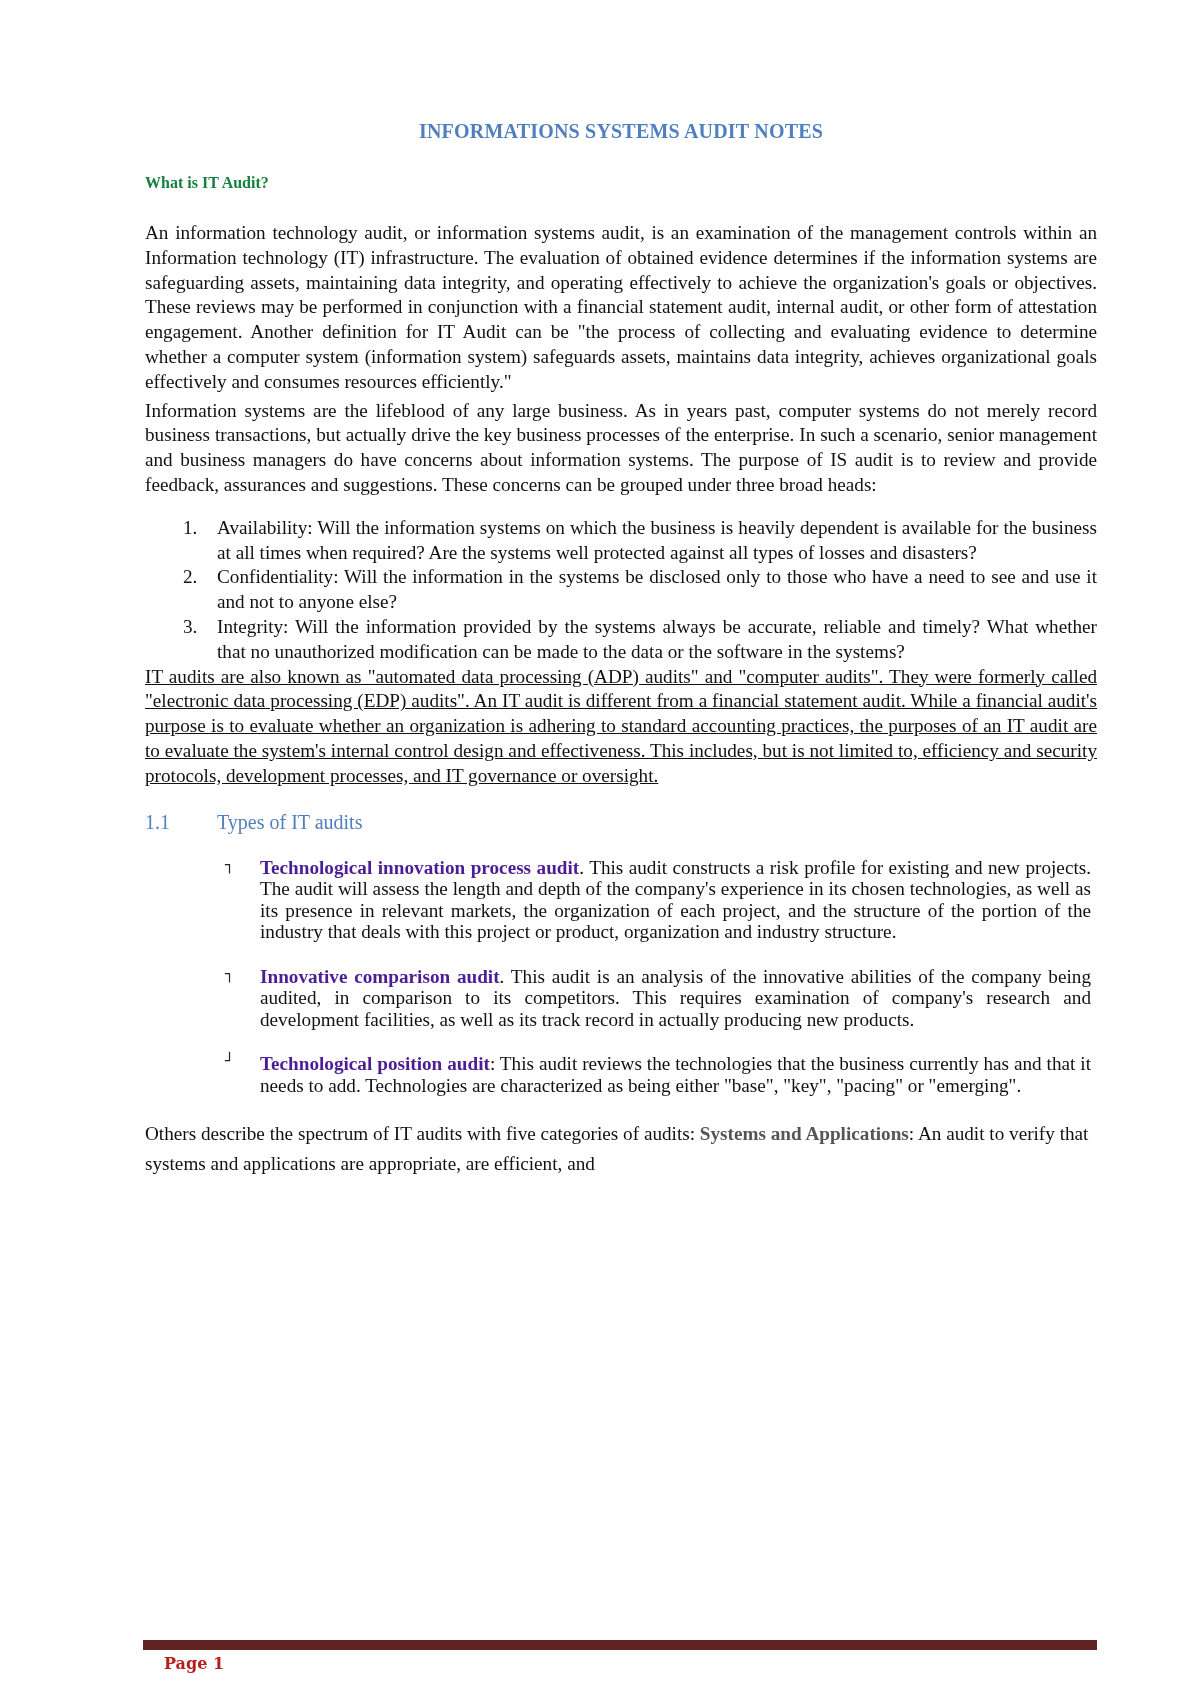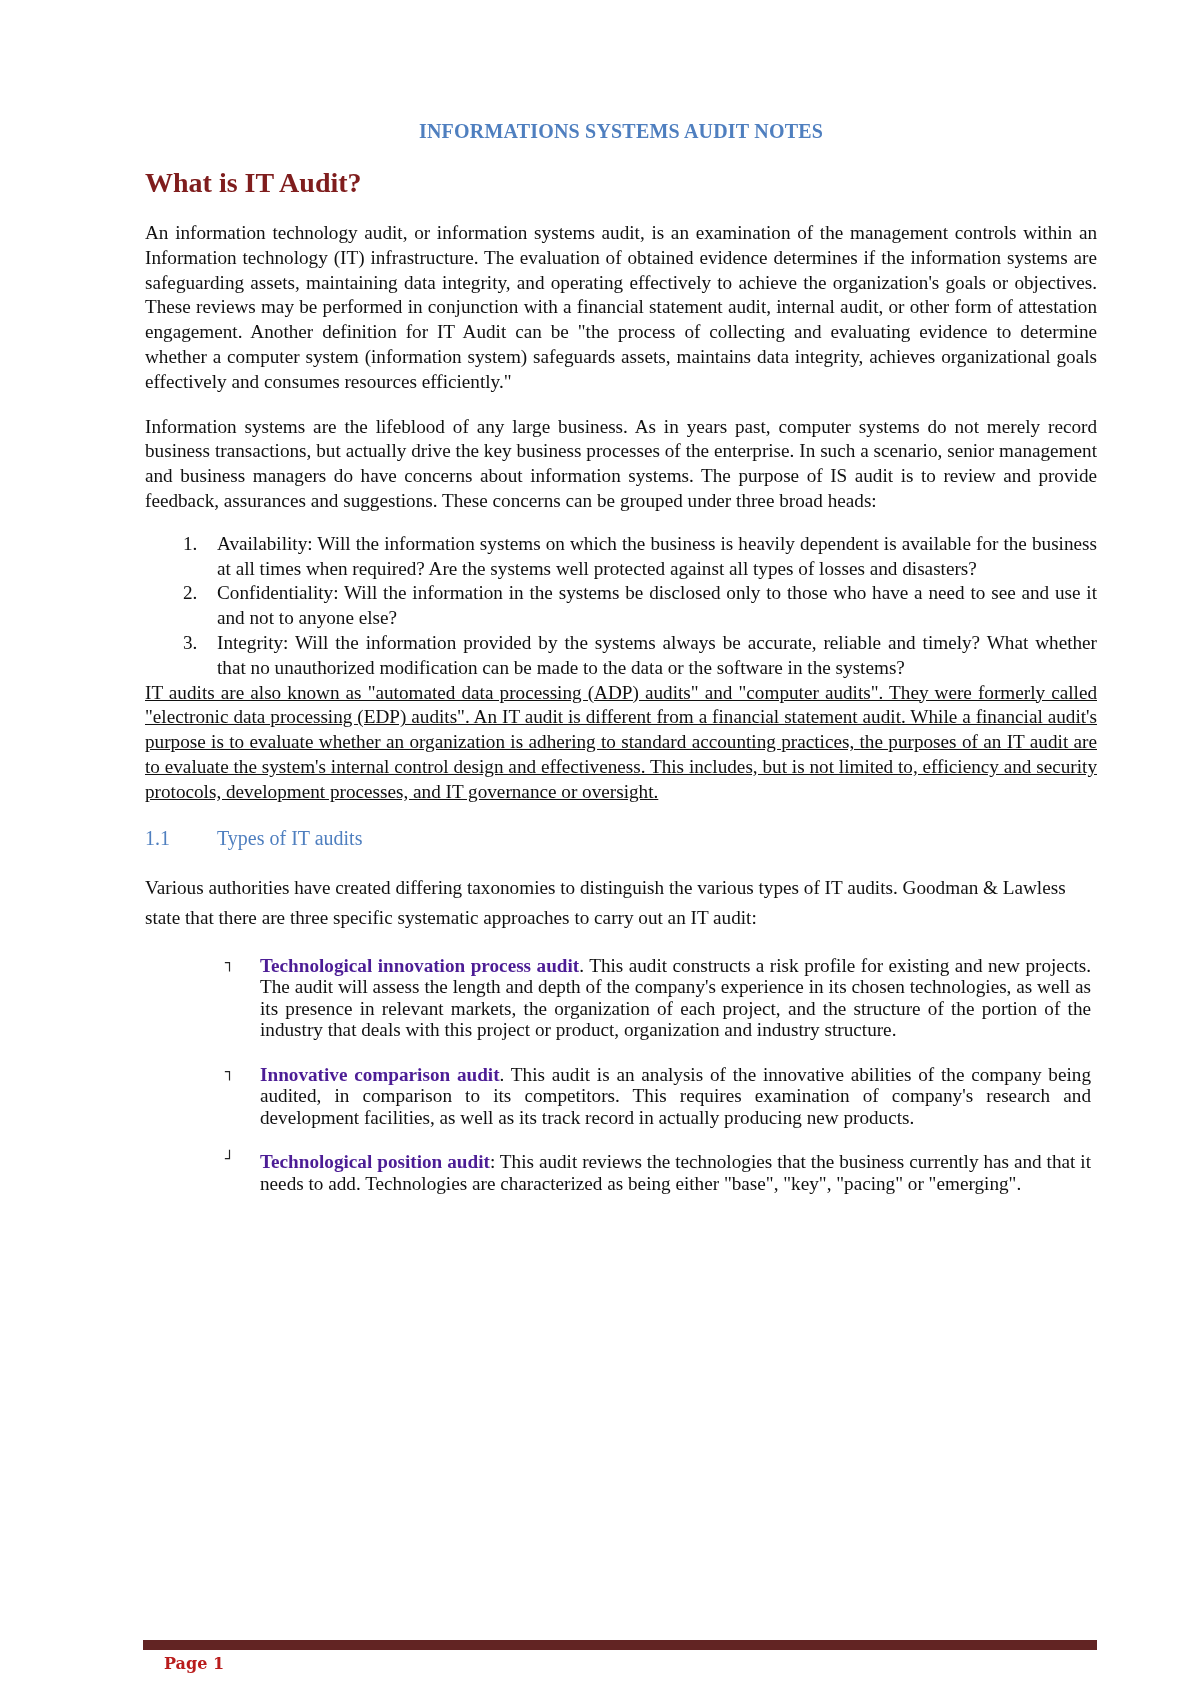--- a/index.html
+++ b/index.html
@@ -2,24 +2,24 @@
 <html><head>
 <meta charset="utf-8">
 <style>
   html, body { margin: 0; padding: 0; background: #ffffff; }
   body { width: 1200px; height: 1698px; position: relative; overflow: hidden;
          font-family: "Liberation Serif", "DejaVu Serif", serif; color: #111; }
   .page { position: absolute; left: 0; top: 0; width: 1052px; height: 1698px; }
   .content { position: absolute; left: 145px; top: 118px; width: 952px; }
   .title { text-align: center; color: #4f7fbf; font-weight: bold; font-size: 20px;
            letter-spacing: 0.2px; margin: 0 0 26px 0; line-height: 26px; }
-  .h1 { color: #7f1d1d; font-weight: bold; font-size: 28px; margin: 0 0 25px 0; line-height: 26px; }
+  .h1 { color: #15803d; font-weight: bold; font-size: 16px; margin: 0 0 25px 0; line-height: 26px; }
   p { margin: 0; font-size: 19.2px; line-height: 24.8px; }
   .justify { text-align: justify; }
-  .p1 { margin-bottom: 20px; }
+  .p1 { margin-bottom: 4px; }
   .p2 { margin-bottom: 18px; }
   ol.concerns { margin: 0; padding: 0 0 0 0; list-style: none; }
   ol.concerns li { position: relative; padding-left: 72px; font-size: 19.2px; line-height: 24.8px; text-align: justify; }
   ol.concerns li .num { position: absolute; left: 38px; top: 0; }
   .bold { font-weight: normal; }
   .p3 { margin-top: 0; margin-bottom: 20px; text-decoration: underline; }
   .h2 { color: #4f7fbf; font-weight: normal; font-size: 20px; line-height: 26px; margin: 0 0 22px 0; display: flex; }
   .h2 .num { width: 72px; }
   .p4 { line-height: 30px; margin-bottom: 22px; }
   .bullets { margin: 0 0 0 0; padding: 0; list-style: none; }
@@ -61,34 +61,36 @@
       </li>
     </ol>
 
     <p class="justify p3">IT audits are also known as "automated data processing (ADP) audits" and "computer audits". They were formerly called "electronic data processing (EDP) audits". An IT audit is different from a financial statement audit. While a financial audit's purpose is to evaluate whether an organization is adhering to standard accounting practices, the purposes of an IT audit are to evaluate the system's internal control design and effectiveness. This includes, but is not limited to, efficiency and security protocols, development processes, and IT governance or oversight.</p>
 
     <div class="h2">
       <span class="num">1.1</span>
       <span>Types of IT audits</span>
     </div>
 
-    <p class="p4">Various authorities have created differing taxonomies to distinguish the various types of IT audits. Goodman &amp; Lawless state that there are three specific systematic approaches to carry out an IT audit:</p>
 
     <ul class="bullets">
       <li>
         <span class="marker">┐</span>
         <span class="term">Technological innovation process audit</span><span>. This audit constructs a risk profile for existing and new projects. The audit will assess the length and depth of the company's experience in its chosen technologies, as well as its presence in relevant markets, the organization of each project, and the structure of the portion of the industry that deals with this project or product, organization and industry structure.</span>
       </li>
       <li>
         <span class="marker">┐</span>
         <span class="term">Innovative comparison audit</span><span>. This audit is an analysis of the innovative abilities of the company being audited, in comparison to its competitors. This requires examination of company's research and development facilities, as well as its track record in actually producing new products.</span>
       </li>
       <li>
         <span class="marker">┘</span>
         <span class="term">Technological position audit</span><span>: This audit reviews the technologies that the business currently has and that it needs to add. Technologies are characterized as being either "base", "key", "pacing" or "emerging".</span>
       </li>
     </ul>
 
+    <p class="p5">
+      <span>Others describe the spectrum of IT audits with five categories of audits: </span><span class="term">Systems and Applications</span><span>: An audit to verify that systems and applications are appropriate, are efficient, and</span>
+    </p>
   </div>
 
   <div class="footer-rule"></div>
   <div class="footer-page">Page 1</div>
 </div>
 
 </body></html>

